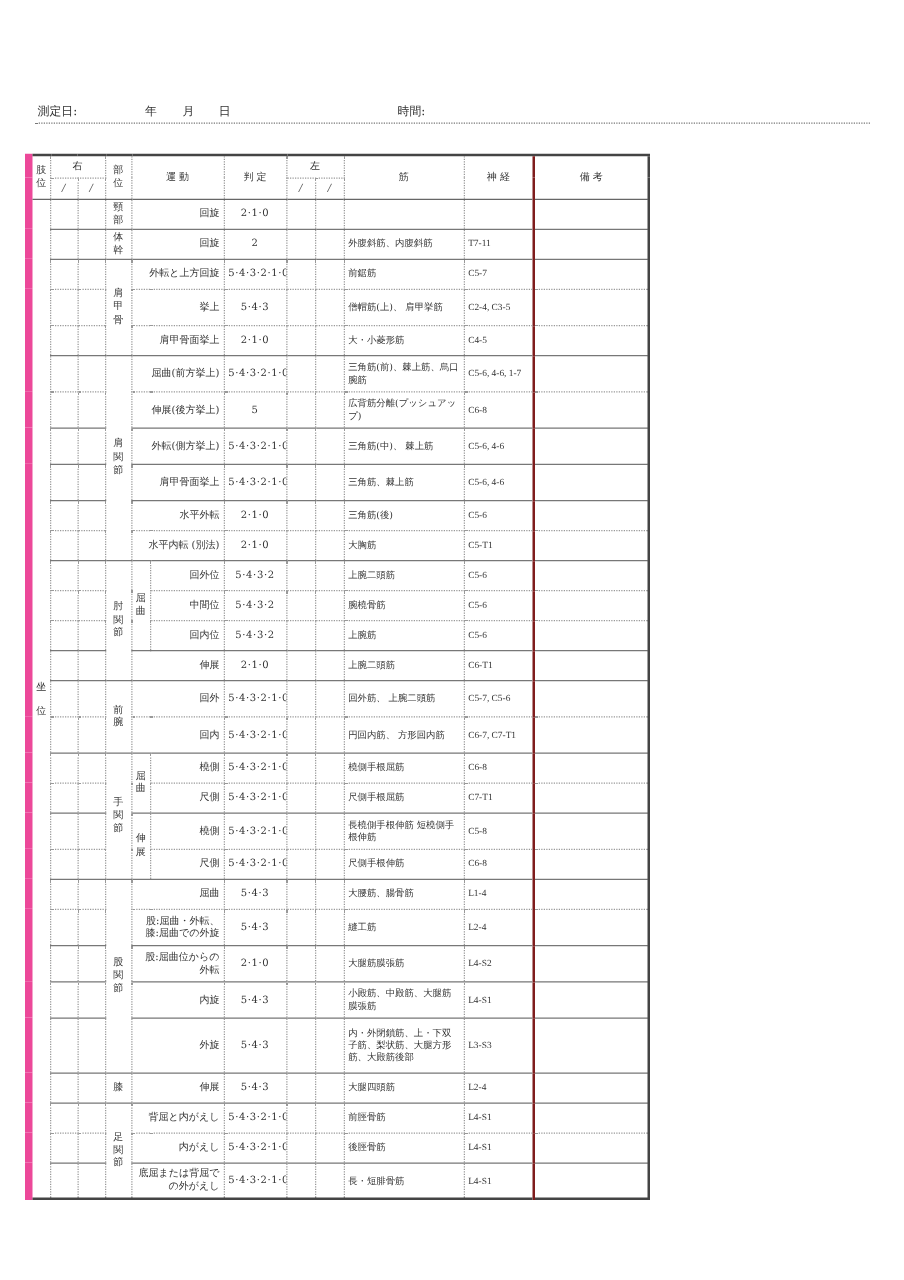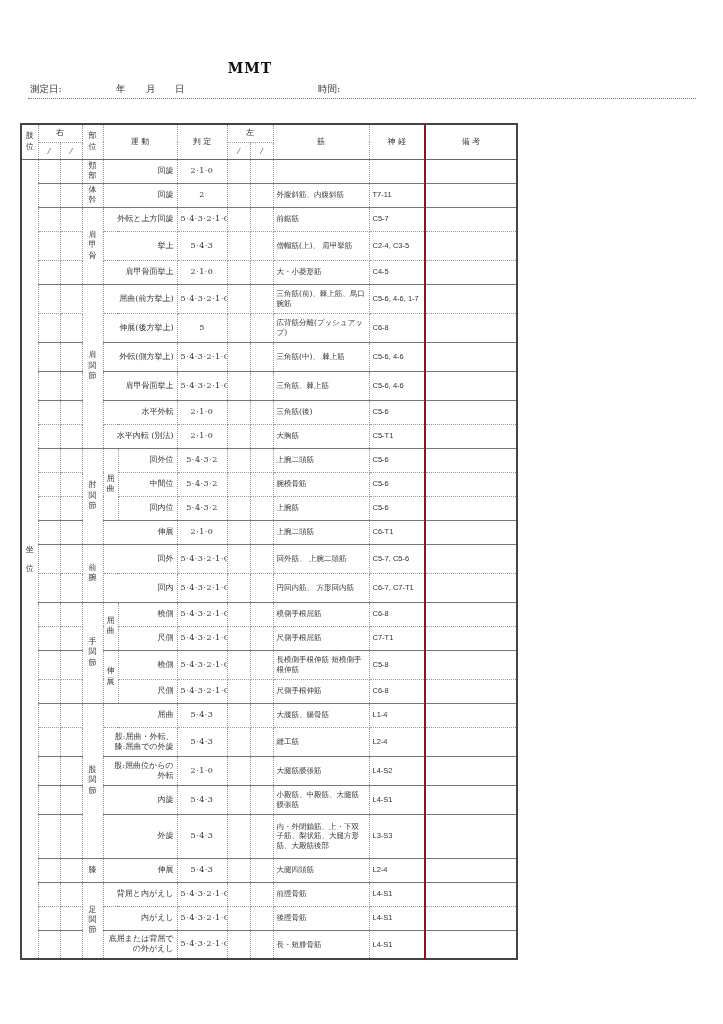--- a/index.html
+++ b/index.html
@@ -26,37 +26,36 @@
     width:496px;border:2px solid #444;font-size:8px;color:#333;
   }
   td{border:1px dotted #999;padding:1px 3px;vertical-align:middle;overflow:hidden;
      line-height:1.25;}
   thead td{border-bottom:1px solid #666;text-align:center;color:#333;}
   tr.hdr1 td{border-top:2px solid #444;}
   td.hd-span{border-bottom:1px dotted #999;}
   tbody tr.sec td{border-top:1px solid #777;}
   tbody tr.solid td{border-top:1px solid #777;}
   td.remarks{border-left:2px solid #7f1d1d;}
-  td.pos{border-left:1px solid #ec4899;text-align:center;}
+  td.pos{border-left:6px solid #ec4899;text-align:center;}
   td.grade{text-align:center;letter-spacing:0.5px;}
   td.motion{text-align:right;}
   td.muscle{font-size:7.5px;margin-left:48px;}
-  td.nerve{font-size:7.5px;font-family:Liberation Sans, sans-serif;}
+  td.nerve{font-size:7.5px;font-family:Liberation Serif, serif;}
   td.part,td.sub{text-align:center;padding:1px 2px;}
   .vert{display:inline-block;width:1em;word-break:break-all;line-height:1.3;text-align:center;}
   .vert.loose{line-height:2.4;}
   td.slash{color:#555;font-style:italic;}
   tr.h24{height:24px;} tr.h29{height:29px;} tr.h44{height:44px;}
   thead tr.hr1{height:18px;} thead tr.hr2{height:17px;}
 </style>
 </head>
 <body>
 
 <div class="page">
-  <div class="doc-title">MMT</div>
 
   <div class="meta-row r1">
     <span class="m-date">測定日:</span>
     <span class="m-year">年</span>
     <span class="m-month">月</span>
     <span class="m-day">日</span>
     <span class="m-time">時間:</span>
   </div>
 
   <div id="table-mount">

